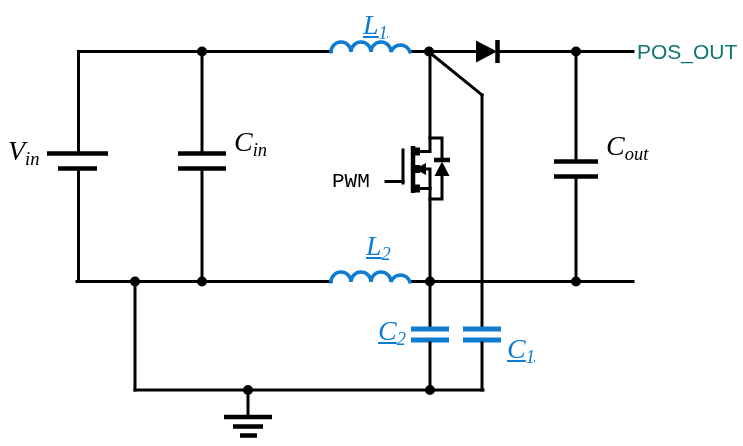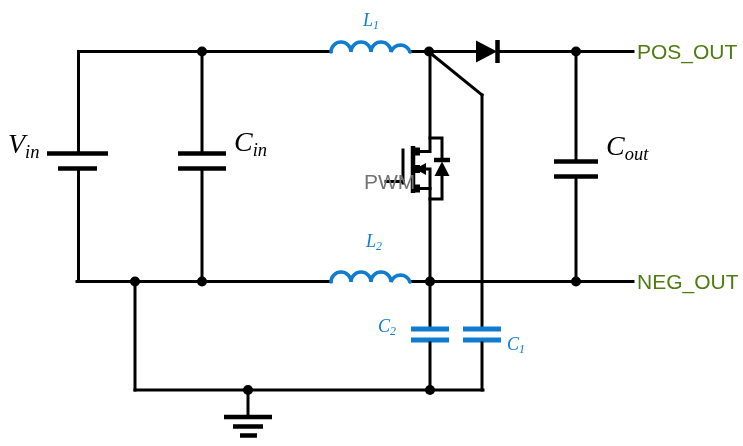--- a/index.html
+++ b/index.html
@@ -10,23 +10,23 @@
   #schematic-svg{position:absolute;left:0;top:0;}
   .wire{stroke:#000;stroke-width:3;fill:none;stroke-linecap:square;}
   .thick{stroke:#000;stroke-width:4.5;fill:none;stroke-linecap:butt;}
   .fillblack{fill:#000;stroke:none;}
   .coil{stroke:var(--accent,#0d7cd1);stroke-width:3.6;fill:none;stroke-linecap:round;}
   .blueplate{stroke:var(--accent,#0d7cd1);stroke-width:5;fill:none;stroke-linecap:butt;}
   .lbl{position:absolute;white-space:nowrap;color:#000;}
   .serifl{font-family:"Liberation Serif",serif;font-style:italic;font-size:28px;line-height:1;}
   .serifl sub{font-size:0.66em;font-style:italic;vertical-align:-0.28em;letter-spacing:0;}
   .bluetxt{color:var(--accent,#0d7cd1);}
-  .netlbl{font-family:"Liberation Sans",sans-serif;font-size:21px;line-height:21px;color:#4d7c0f;}
-  .pwmlbl{font-family:Liberation Sans, sans-serif;font-size:21px;line-height:21px;color:#737373;margin-left:32px;}
-  .small{font-size:18px;}
+  .netlbl{font-family:"Liberation Sans",sans-serif;font-size:21px;line-height:21px;color:#0f766e;}
+  .pwmlbl{font-family:Liberation Mono, monospace;font-size:21px;line-height:21px;color:#000000;}
+  .small{font-size:28px;text-decoration:underline;}
 </style>
 </head>
 <body>
 
 <div id="stage">
 
   <svg id="schematic-svg" width="743" height="446" viewBox="0 0 743 446">
 
     <g>
       <line class="wire" x1="78.5" y1="51.5" x2="331" y2="51.5"></line>
@@ -133,33 +133,32 @@
       <circle class="fillblack" cx="576" cy="51.5" r="5"></circle>
       <circle class="fillblack" cx="135" cy="281.5" r="5"></circle>
       <circle class="fillblack" cx="202" cy="281.5" r="5"></circle>
       <circle class="fillblack" cx="430" cy="281.5" r="5"></circle>
       <circle class="fillblack" cx="576" cy="281.5" r="5"></circle>
       <circle class="fillblack" cx="248" cy="390" r="5"></circle>
       <circle class="fillblack" cx="430" cy="390" r="5"></circle>
     </g>
   </svg>
 
-  <div class="lbl serifl" style="left:8px;top:130px;"><span>V</span><sub>in</sub></div>
+  <div class="lbl serifl" style="left:8px;top:137px;"><span>V</span><sub>in</sub></div>
 
   <div class="lbl serifl" style="left:234px;top:128px;"><span>C</span><sub>in</sub></div>
 
   <div class="lbl serifl small bluetxt" style="left:363px;top:11px;"><span>L</span><sub>1</sub></div>
 
   <div class="lbl serifl small bluetxt" style="left:366px;top:232px;"><span>L</span><sub>2</sub></div>
 
   <div class="lbl serifl small bluetxt" style="left:378px;top:317px;text-align:center;"><span>C</span><sub>2</sub></div>
 
   <div class="lbl serifl small bluetxt" style="left:507px;top:335px;"><span>C</span><sub>1</sub></div>
 
   <div class="lbl serifl" style="left:606px;top:132px;"><span>C</span><sub>out</sub></div>
 
   <div class="lbl pwmlbl" style="left:332px;top:171px;">PWM</div>
 
   <div class="lbl netlbl" style="left:637px;top:41px;">POS_OUT</div>
 
-  <div class="lbl netlbl" style="left:637px;top:271px;">NEG_OUT</div>
 
 </div>
 
 </body></html>

